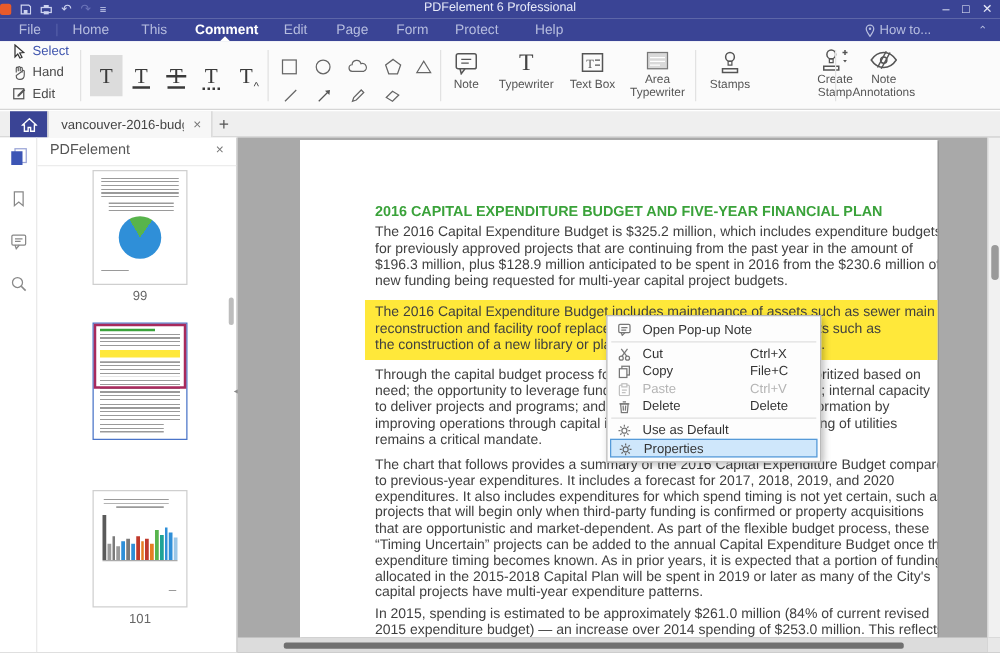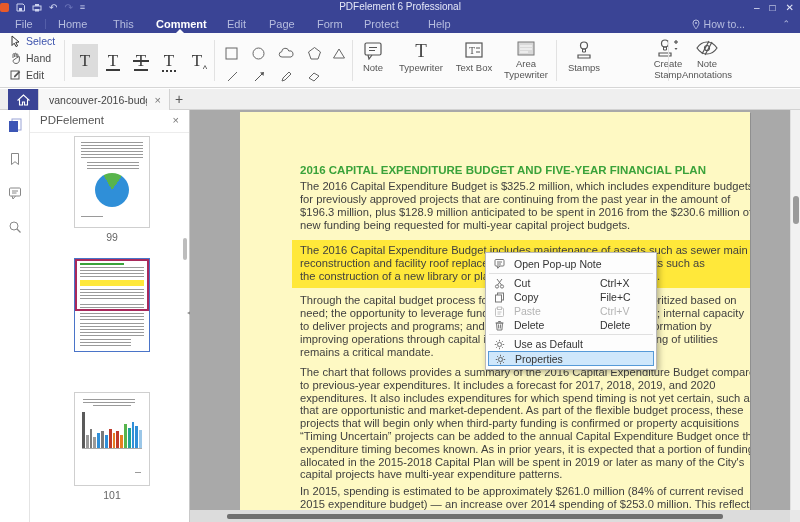--- a/index.html
+++ b/index.html
@@ -77,21 +77,21 @@
            background:conic-gradient(from -30deg,#58b44c 0 65deg,#2f8fd8 65deg 360deg); }
   .greenline { position:absolute; left:5px; top:4px; width:44px; height:2px; background:#3aa23a; }
   .yellowband { position:absolute; left:5px; right:5px; top:21px; height:6px; background:#ffe83a; }
   .redrect { position:absolute; left:0; top:0; right:0; height:52px; border:2px solid #a8295c; }
   .bars { position:absolute; left:7px; right:7px; top:18px; height:38px; display:flex; align-items:flex-end; gap:1px; border-bottom:1px solid #aaa; }
   .bars i { display:block; width:3px; }
   .pscrollthumb { position:absolute; right:2px; top:128px; width:4px; height:22px; background:#bdbdbd; border-radius:2px; }
   .pcollapse { position:absolute; right:-2px; top:198px; font-size:8px; color:#8a8a8a; }
 
   .docarea { position:absolute; left:190px; top:0; right:0; bottom:0; background:#a9a9a9; }
-  .page { position:absolute; left:50px; top:2px; width:510px; height:398px; background:#fef9c3;
+  .page { position:absolute; left:50px; top:2px; width:510px; height:398px; background:#ffffff;
           box-shadow:1px 1px 0 #8f8f8f; overflow:hidden; }
   .heading { position:absolute; left:60px; top:52px; font-size:11.5px; font-weight:bold; color:#3aa23a; white-space:nowrap; }
   .pblock { position:absolute; left:60px; white-space:nowrap; font-size:11.2px; color:#3f3f3f; }
   .pblock .pline { height:13px; line-height:13px; }
   .hlblock { position:absolute; left:52px; top:128px; background:#ffe83a; padding:4px 8px 5px 8px; }
   .hlblock .pline { height:13px; line-height:13px; font-size:11.2px; color:#3f3f3f; white-space:nowrap; }
 
   .vscroll { position:absolute; right:0; top:0; width:10px; bottom:12px; background:#f1f1f1; border-left:1px solid #e0e0e0; }
   .vthumb { position:absolute; left:2px; top:86px; width:6px; height:28px; background:#9a9a9a; border-radius:3px; }
   .hscroll { position:absolute; left:0; right:10px; bottom:0; height:12px; background:#dcdcdc; }
@@ -471,22 +471,22 @@
           <div class="pline">need; the opportunity to leverage funding from partners and government; internal capacity</div>
           <div class="pline">to deliver projects and programs; and the ability to drive business transformation by</div>
           <div class="pline">improving operations through capital investments. Infrastructure upgrading of utilities</div>
           <div class="pline">remains a critical mandate.</div>
         </div>
 
         <div class="pblock" style="top:254px">
           <div class="pline" style="height:12.8px;line-height:12.8px">The chart that follows provides a summary of the 2016 Capital Expenditure Budget compared</div>
           <div class="pline" style="height:12.8px;line-height:12.8px">to previous-year expenditures. It includes a forecast for 2017, 2018, 2019, and 2020</div>
           <div class="pline" style="height:12.8px;line-height:12.8px">expenditures. It also includes expenditures for which spend timing is not yet certain, such as</div>
+          <div class="pline" style="height:12.8px;line-height:12.8px">projects that will begin only when third-party funding is confirmed or property acquisitions</div>
           <div class="pline" style="height:12.8px;line-height:12.8px">that are opportunistic and market-dependent. As part of the flexible budget process, these</div>
-          <div class="pline" style="height:12.8px;line-height:12.8px">projects that will begin only when third-party funding is confirmed or property acquisitions</div>
           <div class="pline" style="height:12.8px;line-height:12.8px">“Timing Uncertain” projects can be added to the annual Capital Expenditure Budget once the</div>
           <div class="pline" style="height:12.8px;line-height:12.8px">expenditure timing becomes known. As in prior years, it is expected that a portion of funding</div>
           <div class="pline" style="height:12.8px;line-height:12.8px">allocated in the 2015-2018 Capital Plan will be spent in 2019 or later as many of the City's</div>
           <div class="pline" style="height:12.8px;line-height:12.8px">capital projects have multi-year expenditure patterns.</div>
         </div>
 
         <div class="pblock" style="top:373px">
           <div class="pline">In 2015, spending is estimated to be approximately $261.0 million (84% of current revised</div>
           <div class="pline">2015 expenditure budget) — an increase over 2014 spending of $253.0 million. This reflects a</div>
         </div>

